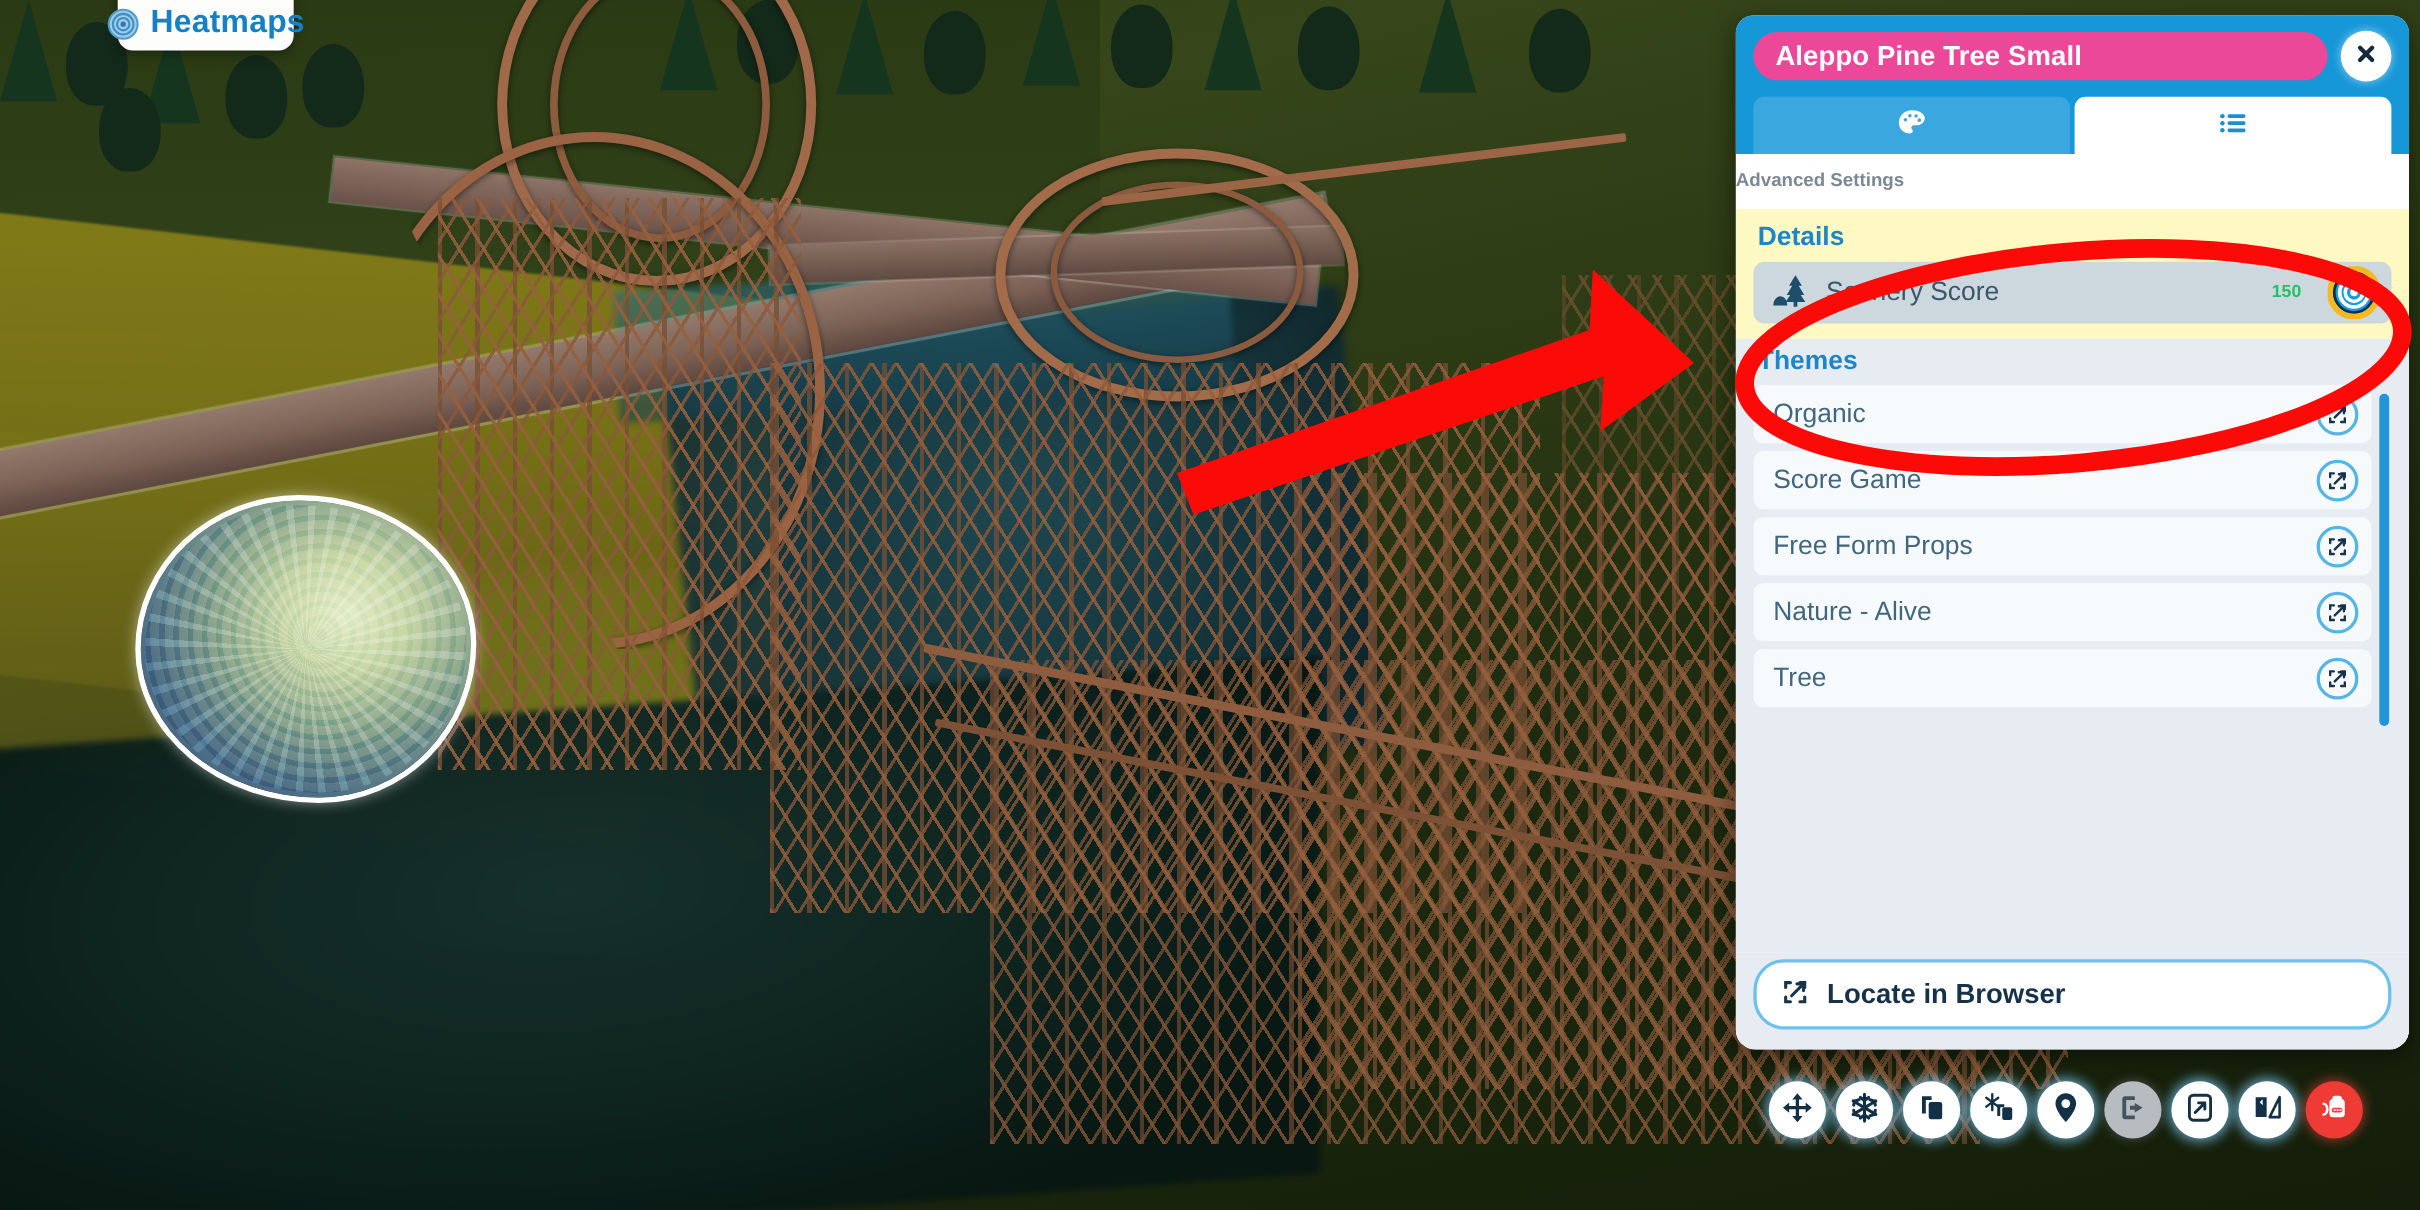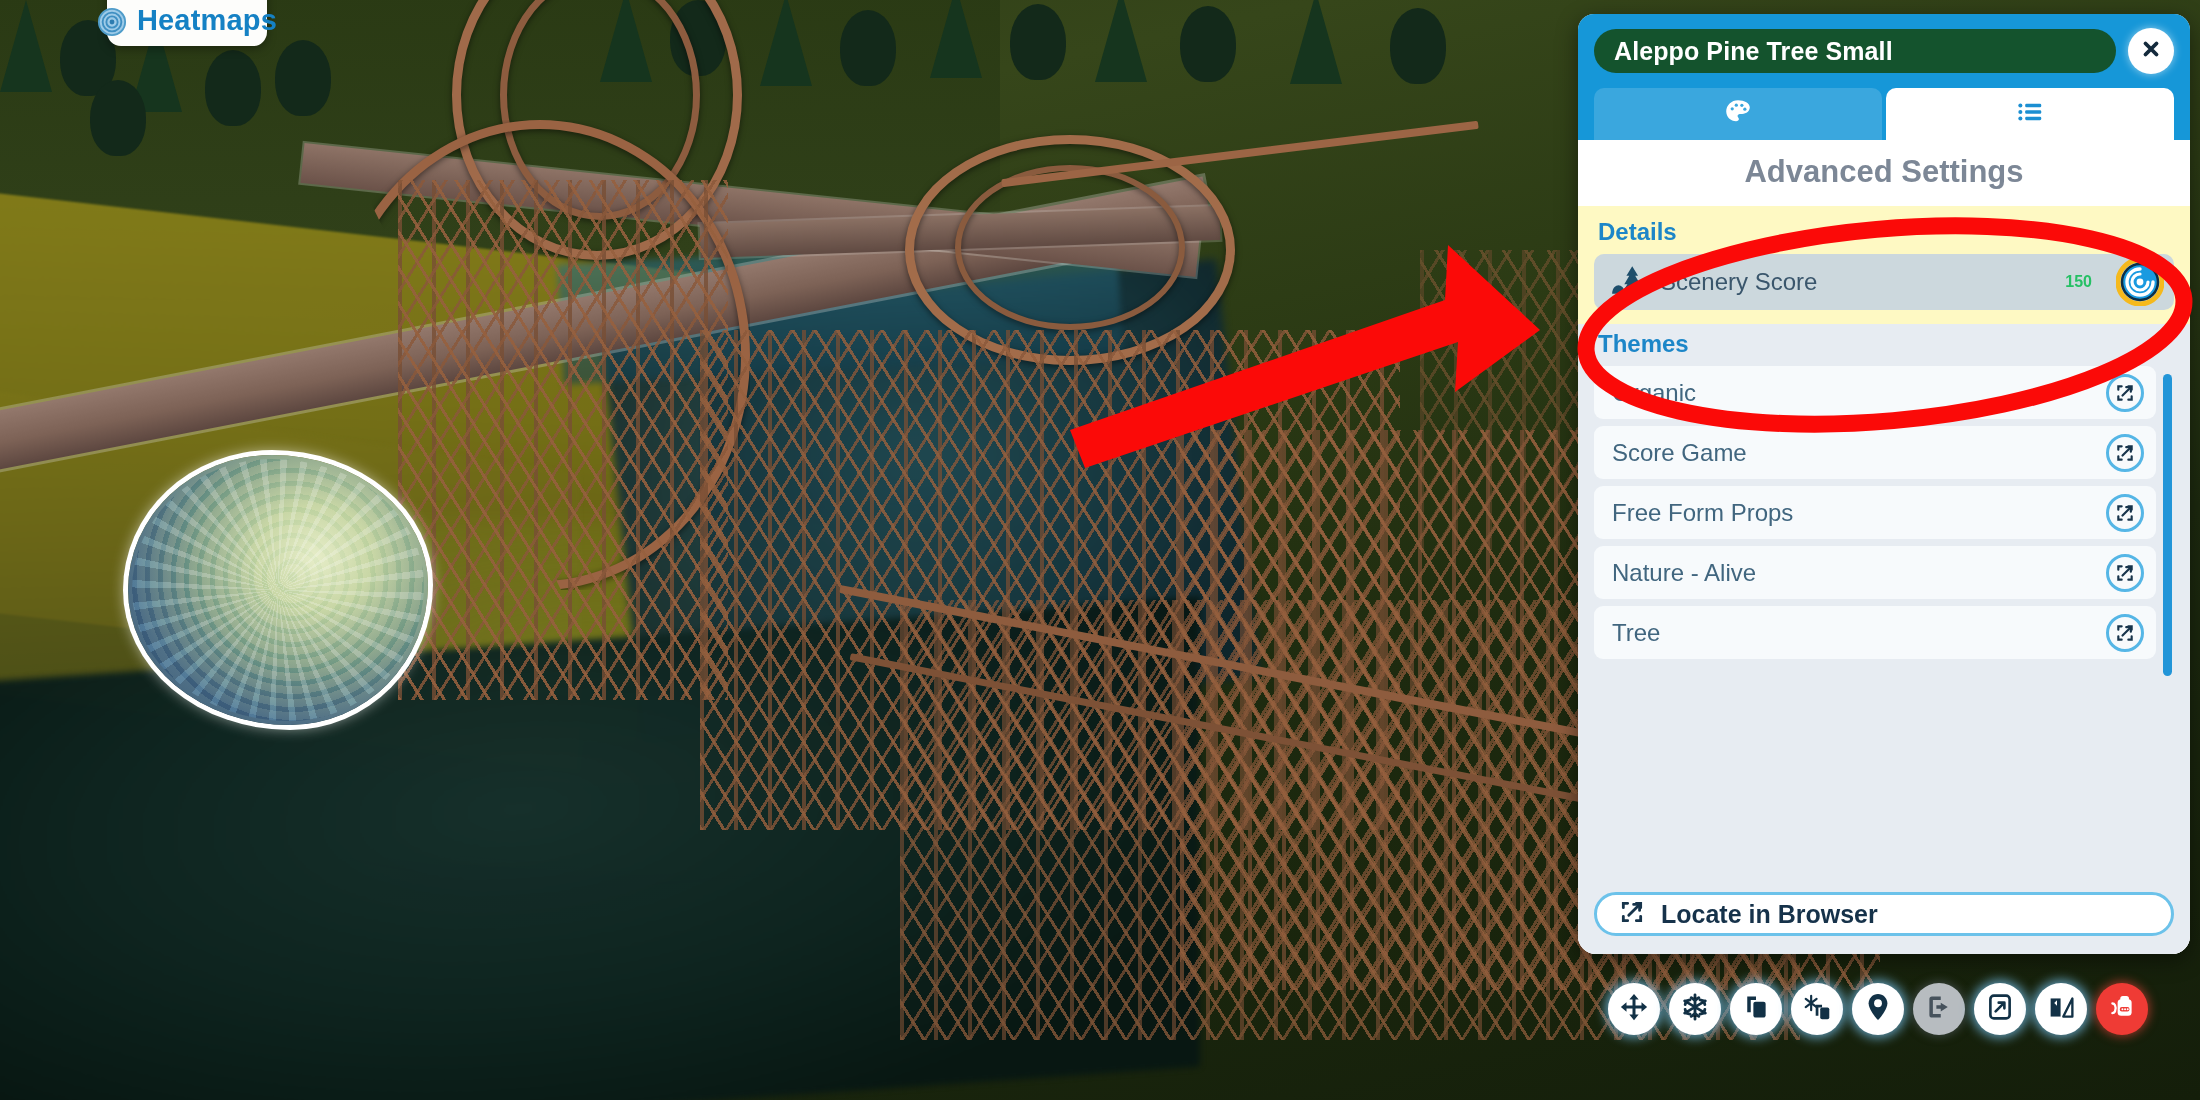--- a/index.html
+++ b/index.html
@@ -173,21 +173,21 @@
     display: flex; flex-direction: column;
   }
   .panel-header {
     background: #1697d8;
     padding: 14px 16px 0 16px;
     flex: none;
   }
   .header-row { display: flex; align-items: center; gap: 12px; }
   .title-pill {
     flex: 1 1 auto; height: 44px;
-    background: #14532d;
+    background: #ec4899;
     border-radius: 22px;
     display: flex; align-items: center;
     padding: 0 20px;
   }
   .title-pill span {
     color: #ffffff; font-size: 25px; font-weight: bold; letter-spacing: .1px;
     white-space: nowrap; overflow: hidden; text-overflow: ellipsis;
   }
   #close-btn {
     width: 46px; height: 46px; flex: none;
@@ -206,22 +206,22 @@
   .tab.inactive { background: #3aa7de; }
   .tab.active { background: #ffffff; }
 
   .panel-body {
     background: #ffffff;
     flex: 1 1 auto;
     display: flex; flex-direction: column;
     overflow: hidden;
   }
   .adv-title {
-    text-align: center; color: #7c8796;
-    font-size: 31px; font-weight: bold;
+    color: #7c8796;
+    font-size: 17px; font-weight: bold;
     padding: 14px 0 16px;
     flex: none;
   }
   .section {
     background: #fef9c3;
     margin: 0;
     padding: 10px 16px 14px;
     flex: none;
   }
   .section-label {
@@ -283,21 +283,21 @@
   .scrollbar-thumb {
     position: absolute; left: 0; top: 6px; width: 9px; height: 302px;
     background: #2295d8; border-radius: 5px; cursor: pointer;
   }
   .locate-wrap {
     background: #e7ecf2;
     padding: 6px 16px 18px;
     flex: none;
   }
   #locate-btn {
-    height: 44px;
+    height: 64px;
     background: #ffffff;
     border: 3px solid #6cc2ea;
     border-radius: 28px;
     display: flex; align-items: center;
     gap: 16px; padding-left: 22px;
     cursor: pointer;
   }
   #locate-btn .lbl {
     font-size: 25px; font-weight: bold; color: #16324a;
   }

